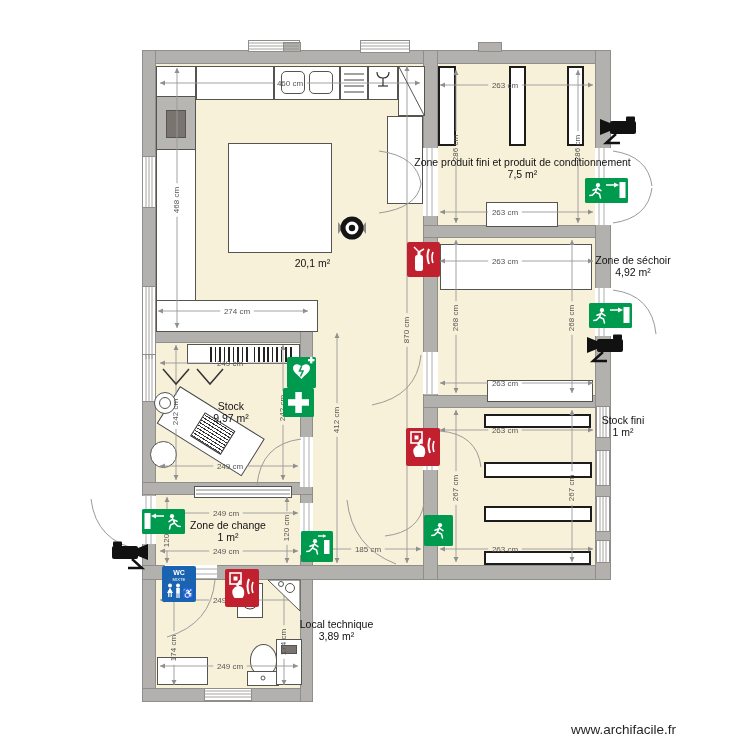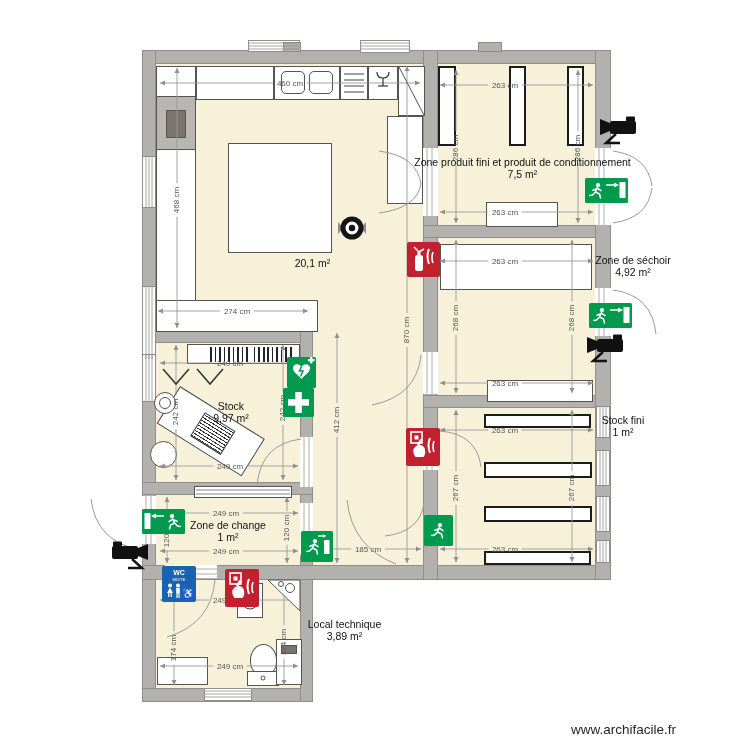--- a/index.html
+++ b/index.html
@@ -124,21 +124,21 @@
     <span>1 m²</span>
   </div>
   <div class="rlabel" style="left:186px;top:400px;width:90px">
     <span>Stock</span>
     <span>9,97 m²</span>
   </div>
   <div class="rlabel" style="left:167px;top:519px;width:122px">
     <span>Zone de change</span>
     <span>1 m²</span>
   </div>
-  <div class="rlabel" style="left:282px;top:618px;width:125px">
+  <div class="rlabel" style="left:274px;top:618px;width:125px">
     <span>Local technique</span>
     <span>3,89 m²</span>
   </div>
 
   <div class="wm" style="left:571px;top:722px">www.archifacile.fr</div>
 <svg id="anno" class="abs" width="750" height="750" viewBox="0 0 750 750">
 <defs>
         <marker id="ah" markerWidth="7" markerHeight="7" refX="6" refY="3" orient="auto">
           <path d="M0,0 L6,3 L0,6 z" fill="#8f8f8f"></path>
         </marker>

